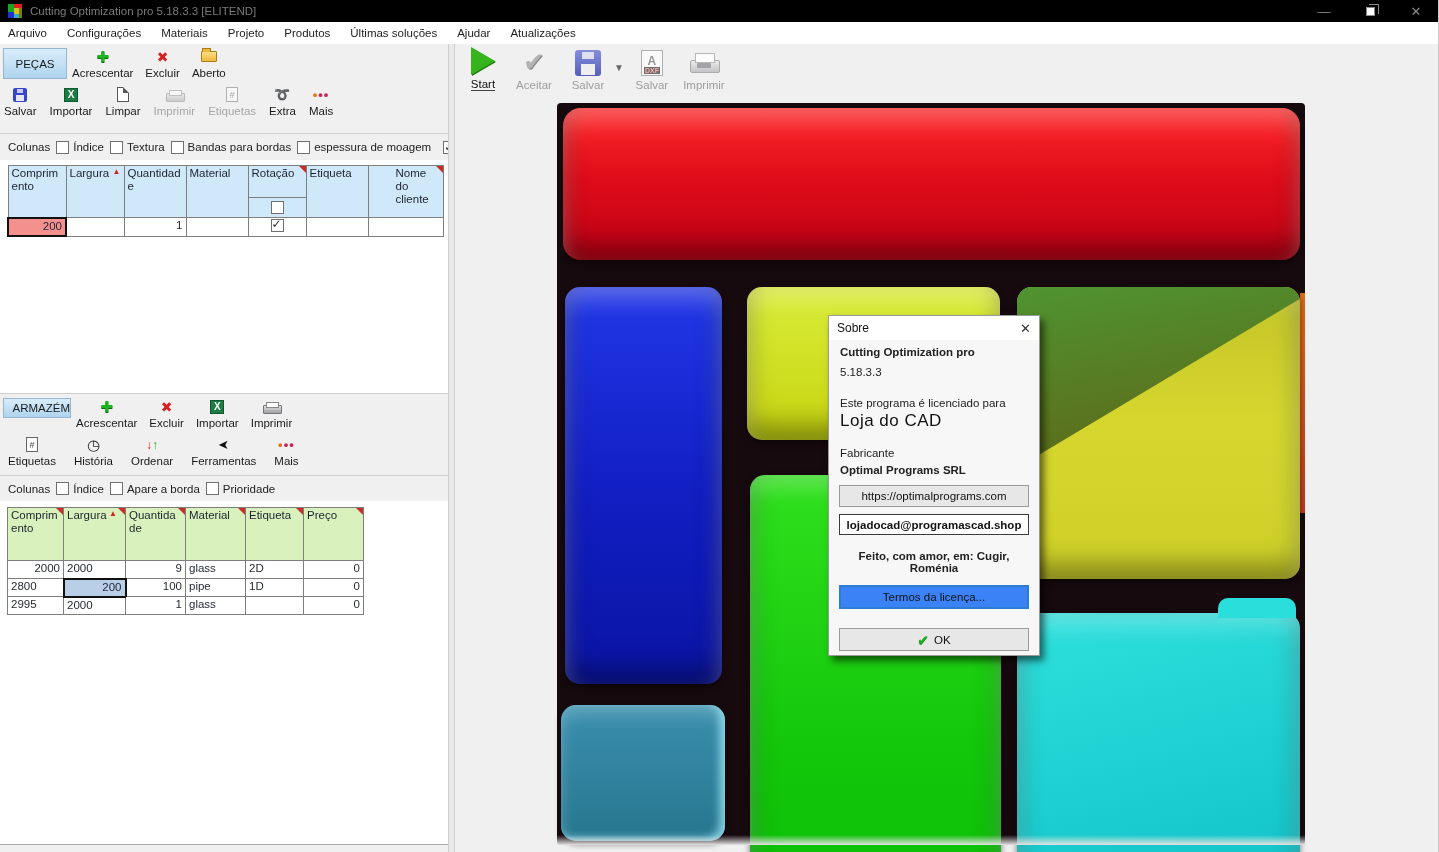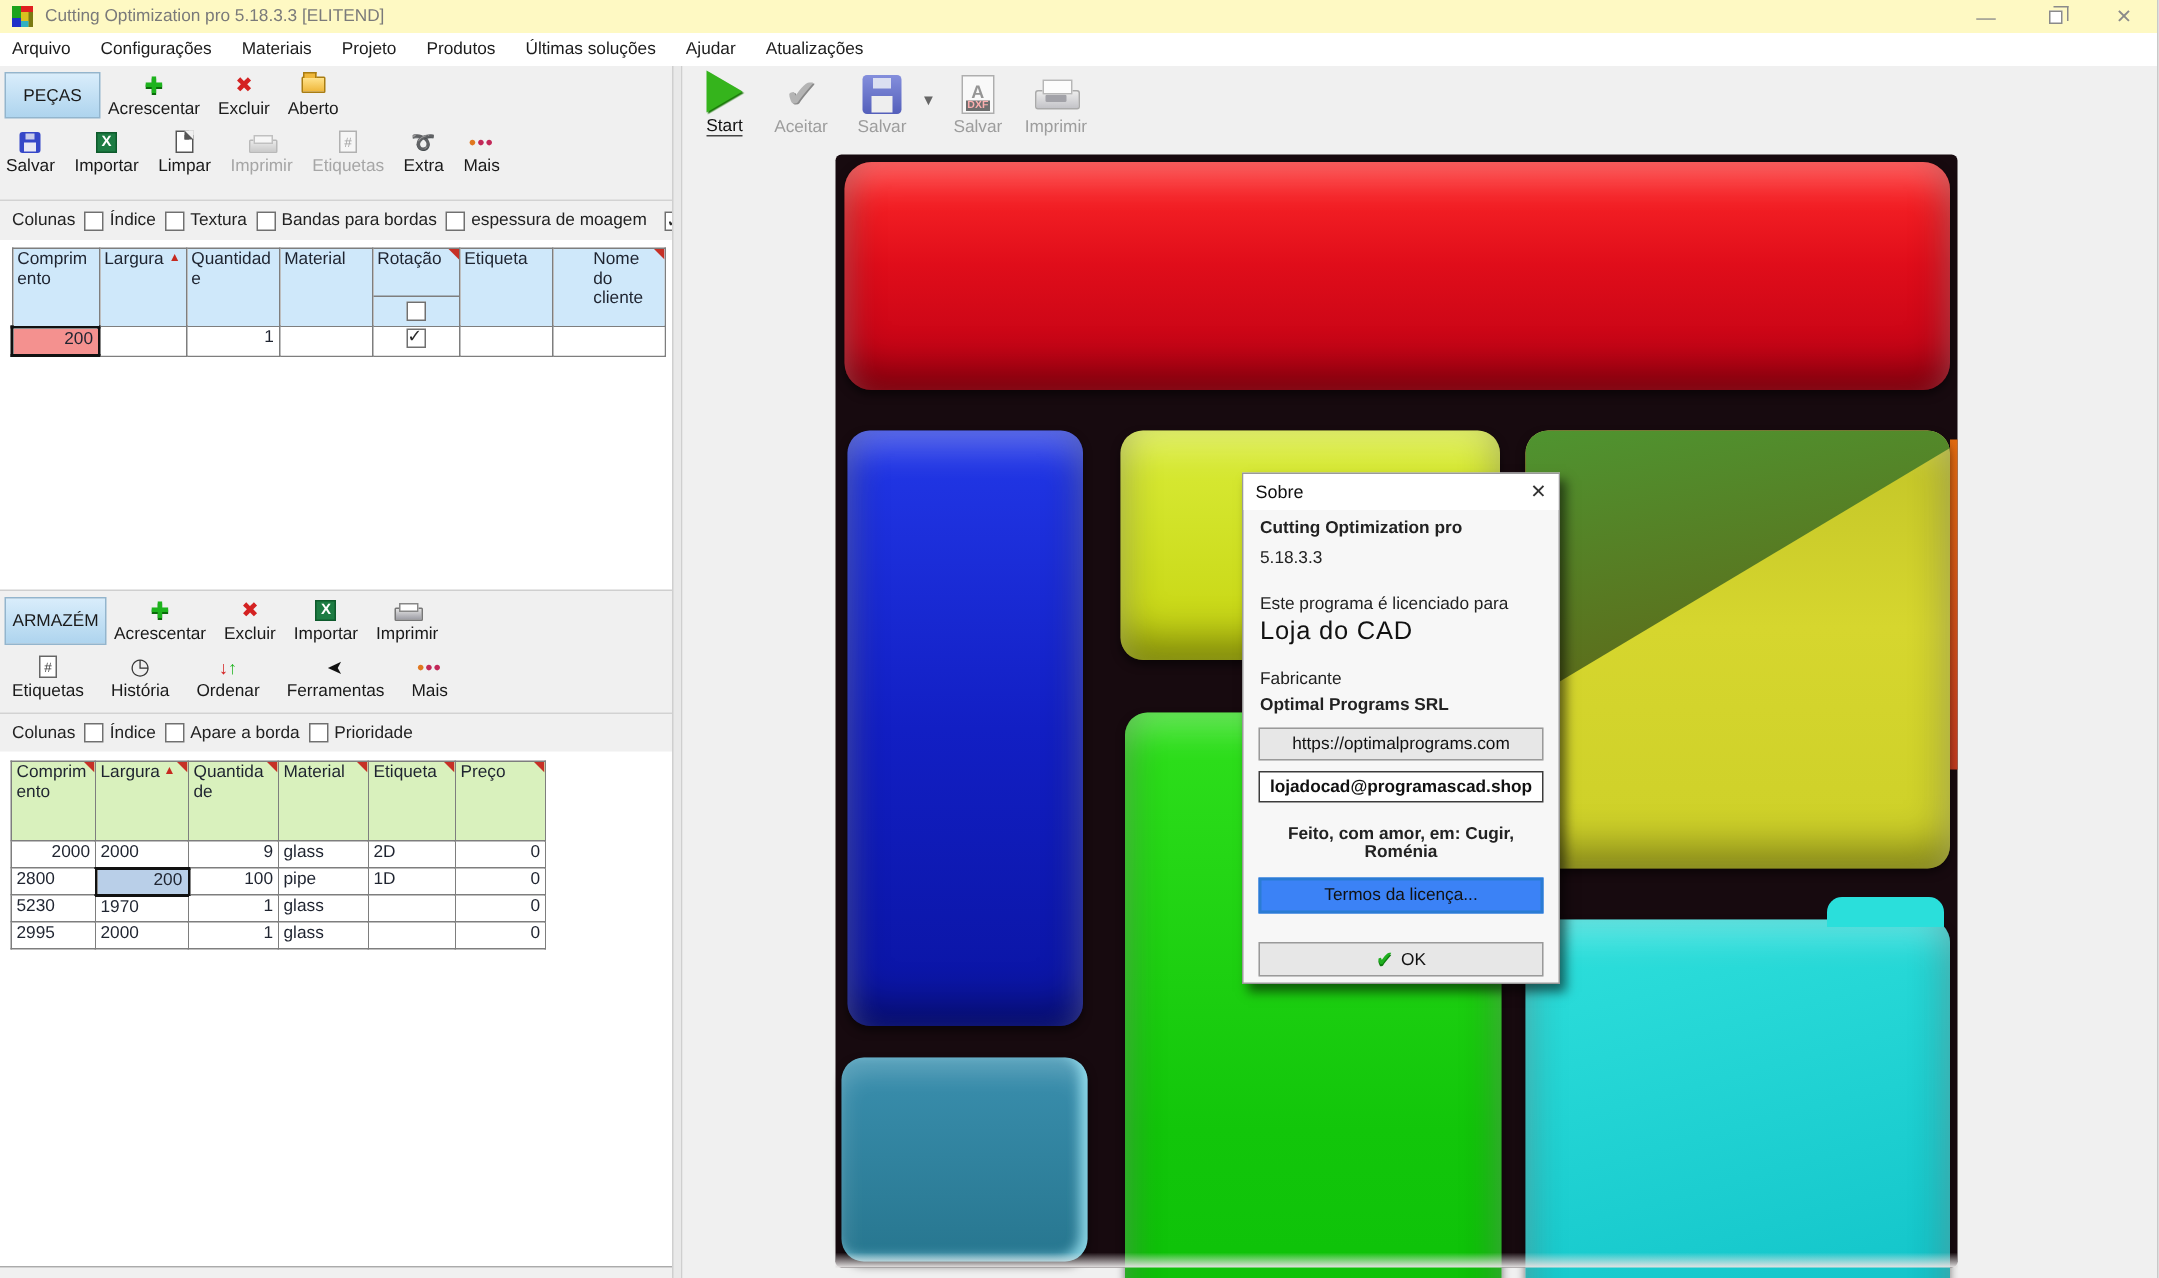--- a/index.html
+++ b/index.html
@@ -1,20 +1,20 @@
 <!DOCTYPE html>
 <html><head>
 <meta charset="utf-8">
 <style>
   * { margin:0; padding:0; box-sizing:border-box; }
   html,body { width:1439px; height:852px; overflow:hidden; }
   body { font-family:"Liberation Sans","DejaVu Sans",sans-serif; font-size:11.5px; color:#222; background:#f0f0f0; position:relative; border-right:1px solid #c9c9c9; }
 
   
-  .titlebar{position:absolute;left:0;top:0;width:1439px;height:22px;background:#fef9c3;display:flex;align-items:center;}
+  .titlebar{position:absolute;left:0;top:0;width:1439px;height:22px;background:#000000;display:flex;align-items:center;}
   .app-icon{width:14px;height:14px;margin-left:8px;position:relative;background:#d8c020;}
   .app-icon i{position:absolute;display:block;}
   .win-title{margin-left:8px;color:#7a7a7a;font-size:11.5px;}
   .win-controls{margin-left:auto;display:flex;align-items:center;height:100%;}
   .win-btn{width:46px;height:100%;display:flex;align-items:center;justify-content:center;color:#8a8a8a;font-size:13px;}
   .restore-glyph{width:9px;height:9px;border:1px solid #8a8a8a;position:relative;background:#fff;}
   .restore-glyph::before{content:"";position:absolute;left:2px;top:-4px;width:9px;height:9px;border:1px solid #8a8a8a;border-bottom:none;border-left:none;}
   .menubar{position:absolute;left:0;top:22px;width:1439px;height:22px;background:#fff;display:flex;align-items:center;gap:20px;padding-left:8px;color:#1c1c1c;}
   .menu-item{cursor:default;}
 
@@ -293,21 +293,21 @@
         <td></td>
         <td></td>
       </tr>
     </tbody>
       </table>
   </div>
 
   <div style="position:absolute;left:0;top:349px;width:448px;border-top:1px solid #cfcfcf;"></div>
 
   <div class="tbzone" style="top:350px;height:81px;">
-    <div class="tab-btn" style="left:3px;top:4px;width:68px;height:32px;">
+    <div class="tab-btn" style="left:3px;top:4px;width:68px;height:20px;justify-content:flex-end;">
         <span>ARMAZÉM</span>
       </div>
     <div style="position:absolute;left:76px;top:4px;display:flex;gap:12px;">
       <div class="tbtn">
           <span class="ic">
             <span class="g-plus">✚</span>
           </span>
           <span class="lbl">Acrescentar</span>
         </div>
       <div class="tbtn">
@@ -408,28 +408,20 @@
       </tr>
       <tr>
         <td>2800</td>
         <td class="ar sel-blue">200</td>
         <td class="ar">100</td>
         <td>pipe</td>
         <td>1D</td>
         <td class="ar">0</td>
       </tr>
       <tr>
-        <td>5230</td>
-        <td>1970</td>
-        <td class="ar">1</td>
-        <td>glass</td>
-        <td></td>
-        <td class="ar">0</td>
-      </tr>
-      <tr>
         <td>2995</td>
         <td>2000</td>
         <td class="ar">1</td>
         <td>glass</td>
         <td></td>
         <td class="ar">0</td>
       </tr>
     </tbody>
       </table>
   </div>

